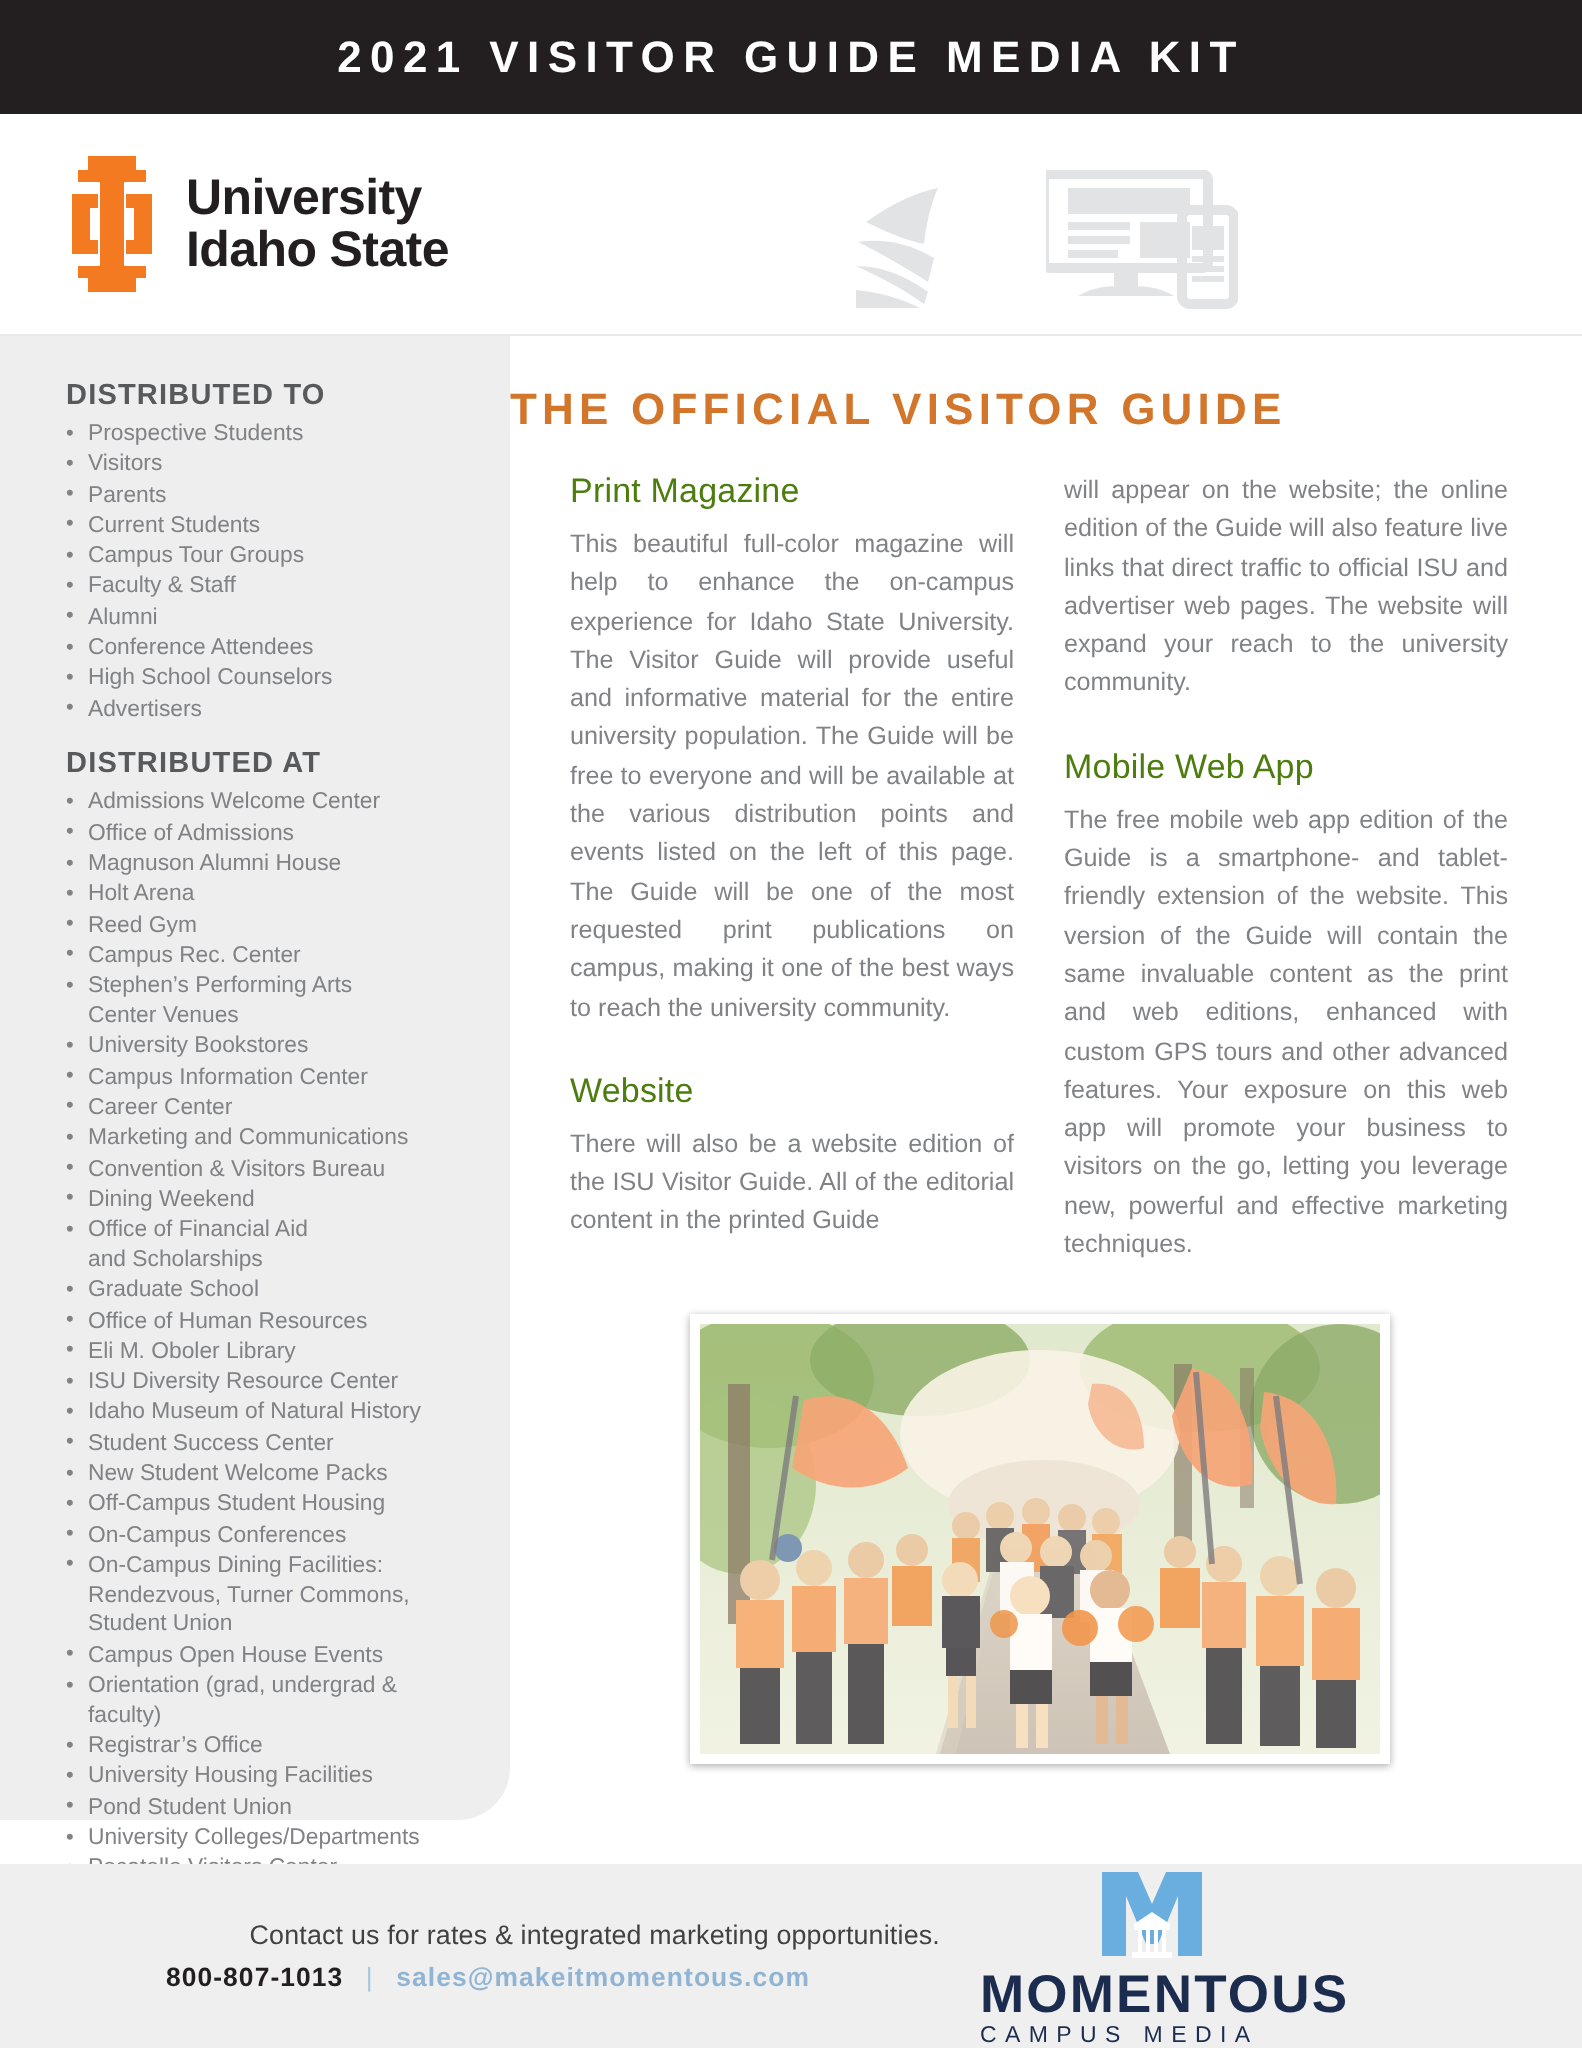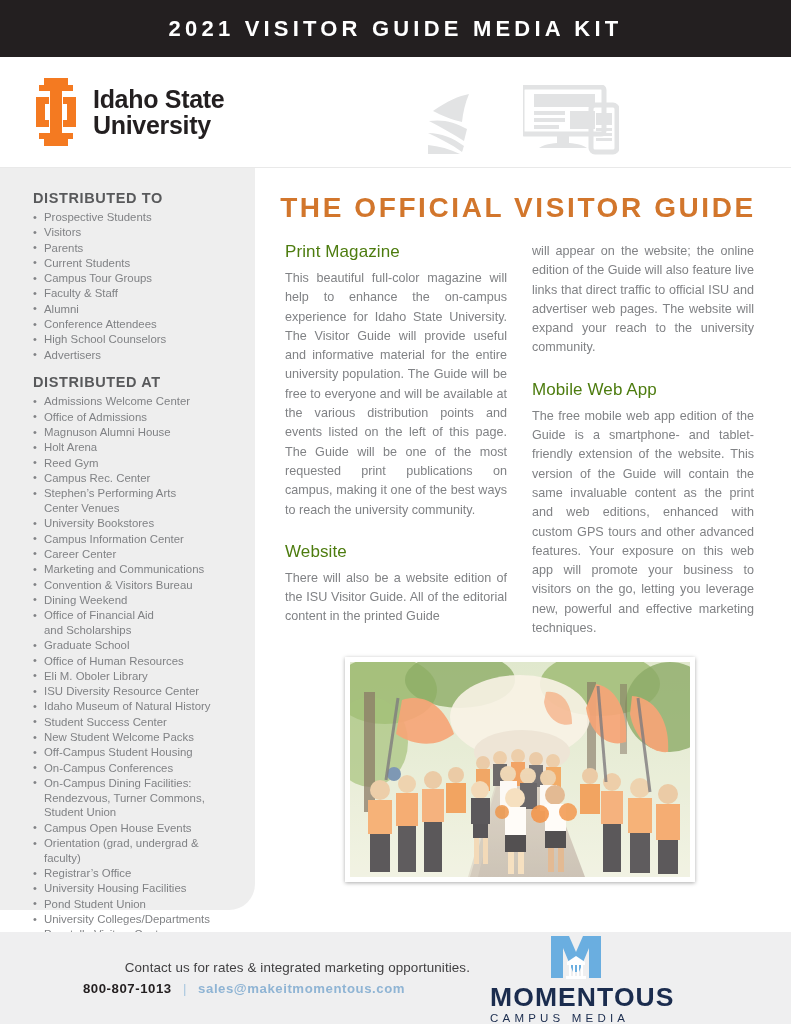--- a/index.html
+++ b/index.html
@@ -120,24 +120,24 @@
   
   .main {
     position: absolute;
     left: 255px;
     top: 0;
     right: 0;
     height: 100%;
   }
   .main-title {
     color: #d2762c;
-    font-size: 28px;
+    font-size: 22px;
     font-weight: bold;
     letter-spacing: 2.6px;
-    text-align: center;
+    text-align: left;
     margin: 24px 0 0 0;
     padding-right: 10px;
   }
 
   .cols {
     display: flex;
     gap: 25px;
     padding: 18px 30px 0 30px;
   }
   .col { width: 222px; }
@@ -251,22 +251,22 @@
         <rect x="30" y="20" width="13" height="7"></rect>
         <rect x="3" y="27" width="9" height="16"></rect>
         <rect x="34" y="27" width="9" height="16"></rect>
         <rect x="3" y="43" width="13" height="7"></rect>
         <rect x="30" y="43" width="13" height="7"></rect>
         <rect x="6" y="56" width="34" height="6"></rect>
         <rect x="11" y="62" width="24" height="7"></rect>
       </g>
     </svg>
     <div class="isu-wordmark">
+      <span>University</span>
       <span>Idaho State</span>
-      <span>University</span>
     </div>
   </div>
 
   <div class="header-icons">
     <svg width="56" height="62" viewBox="0 0 56 62">
       <g fill="#e2e3e4">
         <path d="M8 18 C22 8, 34 3, 44 1 C40 10, 38 20, 37 29 C27 27, 16 22, 8 18 Z"></path>
         <path d="M4 28 C18 26, 30 29, 42 36 C41 40, 40 44, 39 48 C28 41, 16 34, 4 28 Z"></path>
         <path d="M3 40 C16 40, 28 45, 39 53 C38 55, 38 57, 37 59 C26 51, 14 45, 3 40 Z"></path>
         <path d="M3 52 C14 53, 25 56, 35 61 L3 61 Z"></path>

